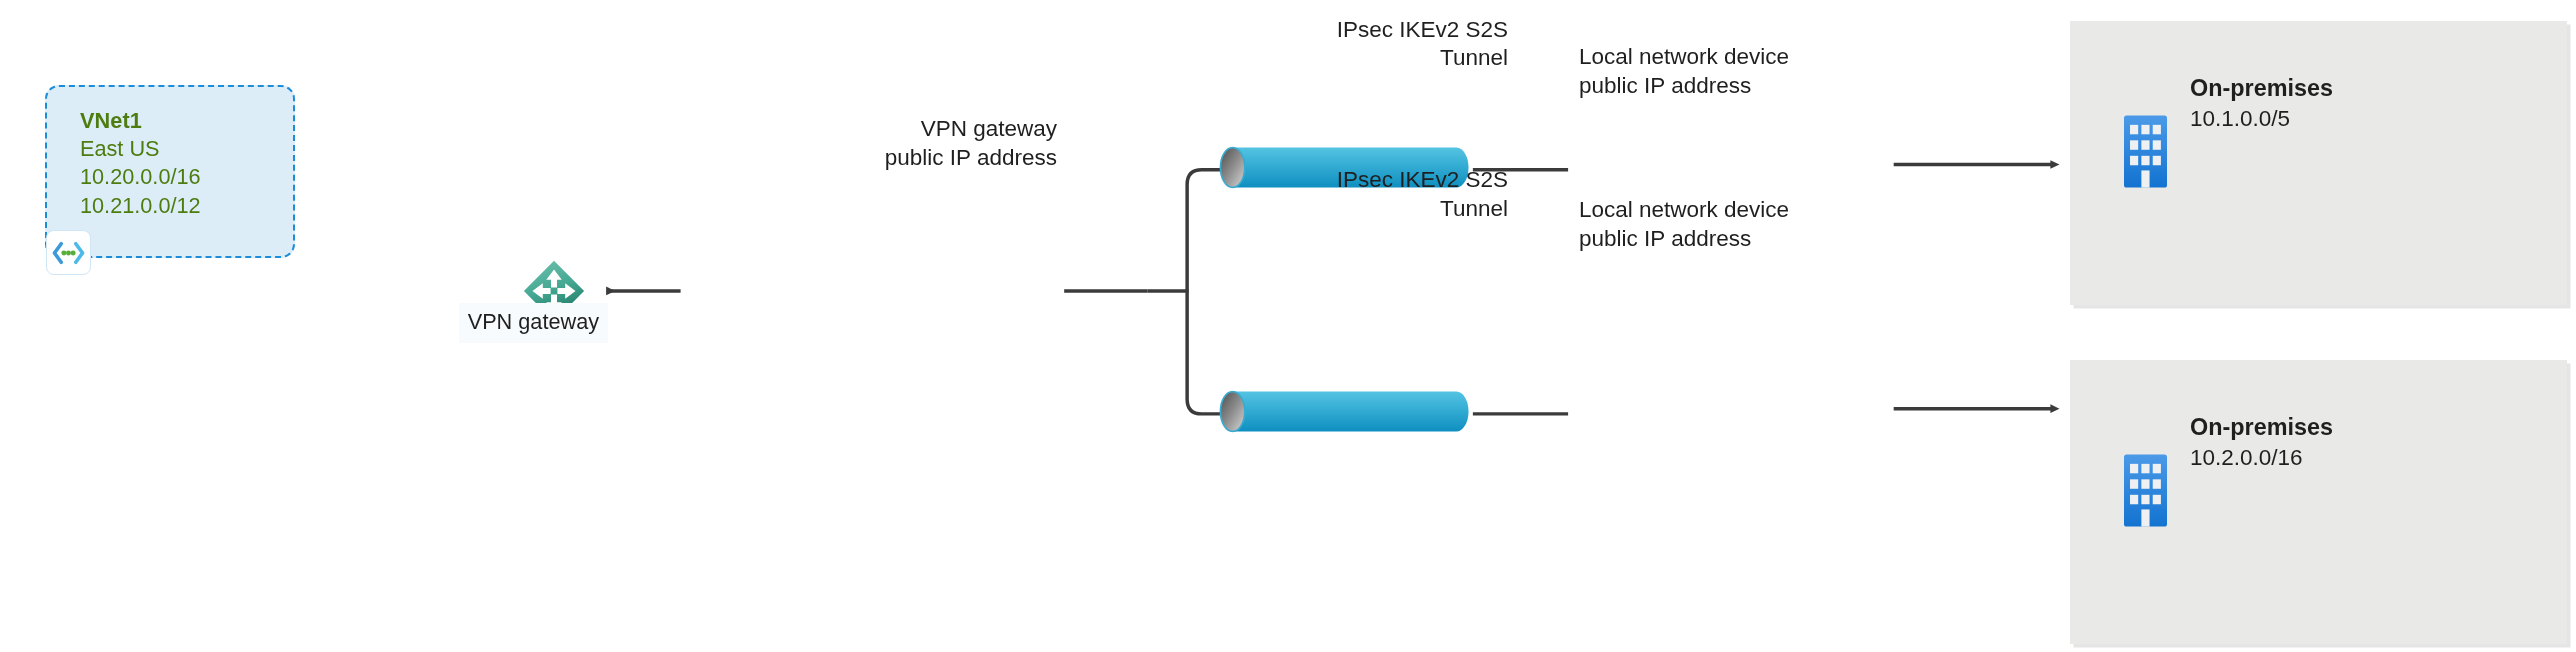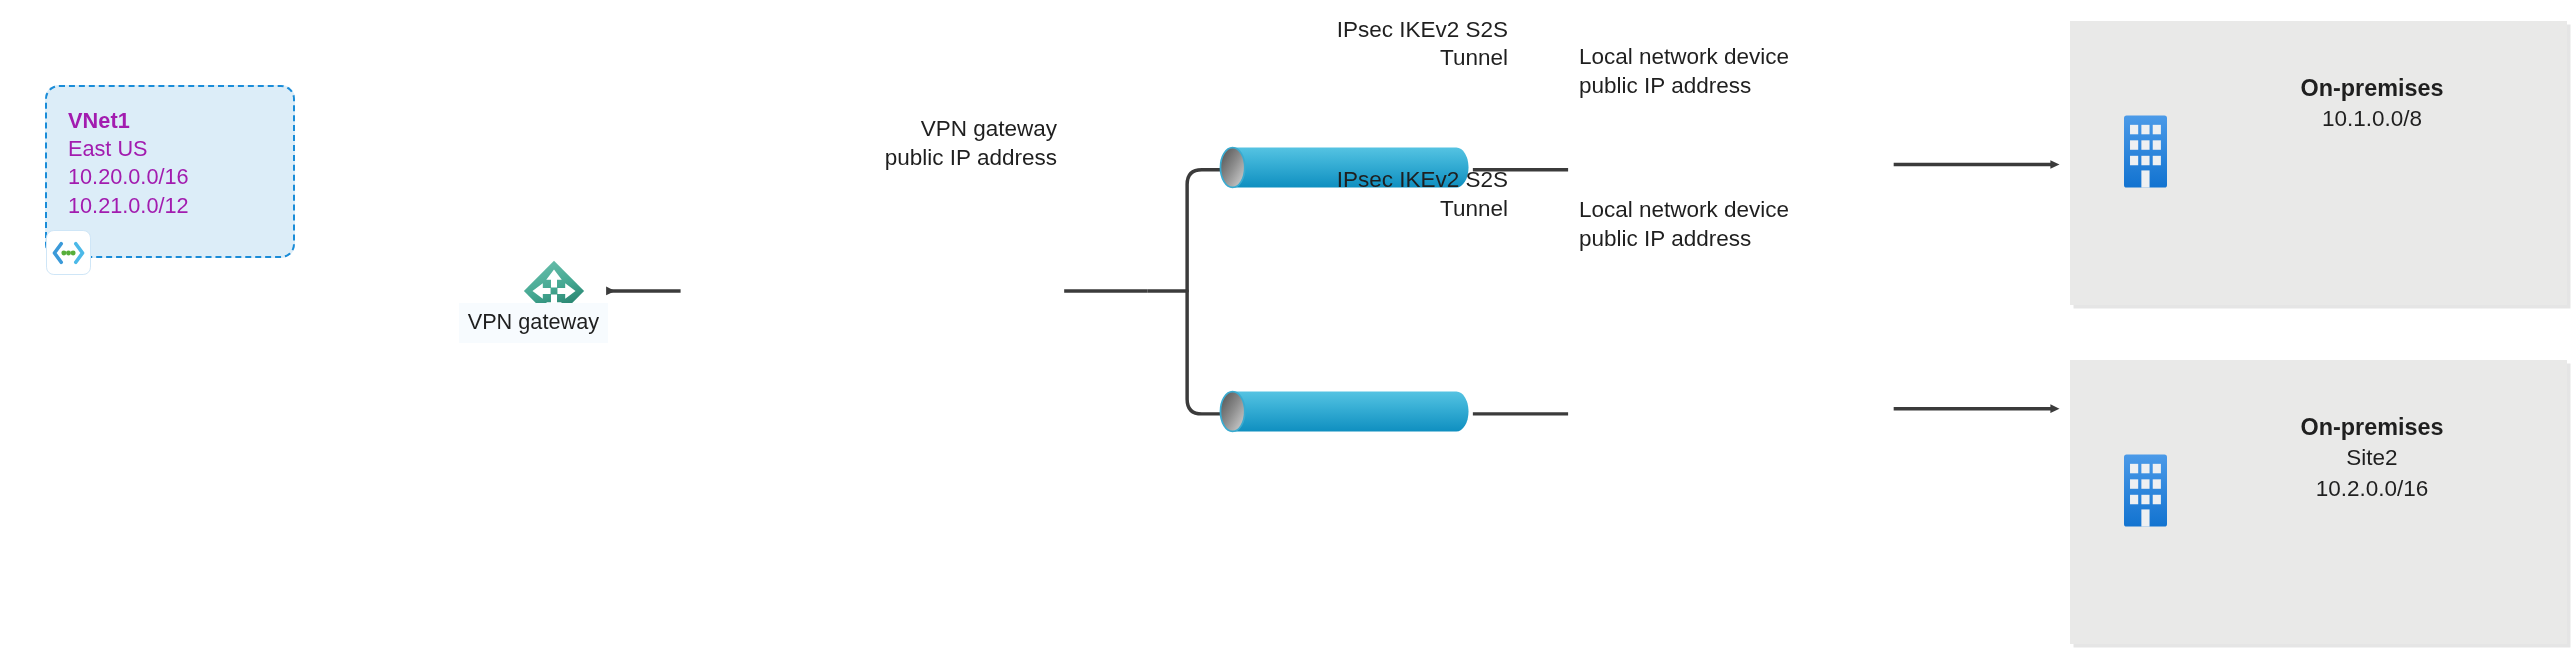--- a/index.html
+++ b/index.html
@@ -19,24 +19,24 @@
 
   
   #vnet-box{
     left:45px; top:85px; width:250px; height:173px;
     background:#dcedf8;
     border:2.6px dashed #1a8cd8;
     border-radius:14px;
     box-sizing:border-box;
   }
   #vnet-text{
-    left:68px; top:107px; width:199px;
+    left:80px; top:107px; width:199px;
     line-height:1.30;
     font-size:21.7px;
-    color:#a21caf;
+    color:#4d7c0f;
   }
   #vnet-text .ttl{font-weight:bold;font-size:21.7px;letter-spacing:0.1px;}
   #vnet-text .ln{font-size:21.7px;}
 
   
   #vnet-icon{
     left:46px; top:230px; width:45px; height:45px;
     background:#ffffff;
     border:0.9px solid #cfe6f7;
     border-radius:7.8px;
@@ -83,21 +83,21 @@
   .onprem{
     width:497px; height:284px;
     background:#e9e9e8;
     box-shadow:3.5px 3.5px 0 0 rgba(0,0,0,0.10);
   }
   #onprem-1{left:2070px; top:21px;}
   #onprem-2{left:2070px; top:360px;}
   .onprem-icon{position:absolute;left:54px;top:94px;width:43px;height:73px;}
   .onprem-text{
     position:absolute;left:120px;top:52px;width:364px;
-    font-size:22.5px;line-height:1.34;color:#1f1f1f;text-align:center;
+    font-size:22.5px;line-height:1.34;color:#1f1f1f;
   }
   .onprem-text .ttl{font-weight:bold;font-size:23.4px;}
 </style>
 </head>
 <body>
 
 <div id="stage">
 
   <svg class="abs" id="wires" viewBox="0 0 2973 753" xmlns="http://www.w3.org/2000/svg">
     <defs>
@@ -253,21 +253,21 @@
           <rect x="33.4" y="29" width="9.5" height="11"></rect>
           <rect x="7" y="47" width="9.5" height="11"></rect>
           <rect x="20.2" y="47" width="9.5" height="11"></rect>
           <rect x="33.4" y="47" width="9.5" height="11"></rect>
           <rect x="20.2" y="64" width="9.5" height="20"></rect>
         </g>
       </svg>
     </div>
     <div class="onprem-text">
       <div class="ttl">On-premises</div>
-      <div>10.1.0.0/8</div>
+      <div>10.1.0.0/5</div>
     </div>
   </div>
 
   <div class="abs onprem" id="onprem-2">
     <div class="onprem-icon">
       <svg width="43" height="73" viewBox="0 0 50 84" xmlns="http://www.w3.org/2000/svg">
         <defs>
           <linearGradient id="bldg2" x1="0" y1="0" x2="0" y2="1">
             <stop offset="0" stop-color="#4b9ae8"></stop>
             <stop offset="1" stop-color="#1273d0"></stop>
@@ -283,19 +283,18 @@
           <rect x="33.4" y="29" width="9.5" height="11"></rect>
           <rect x="7" y="47" width="9.5" height="11"></rect>
           <rect x="20.2" y="47" width="9.5" height="11"></rect>
           <rect x="33.4" y="47" width="9.5" height="11"></rect>
           <rect x="20.2" y="64" width="9.5" height="20"></rect>
         </g>
       </svg>
     </div>
     <div class="onprem-text">
       <div class="ttl">On-premises</div>
-      <div>Site2</div>
       <div>10.2.0.0/16</div>
     </div>
   </div>
 
 </div>
 
 
 </body></html>

